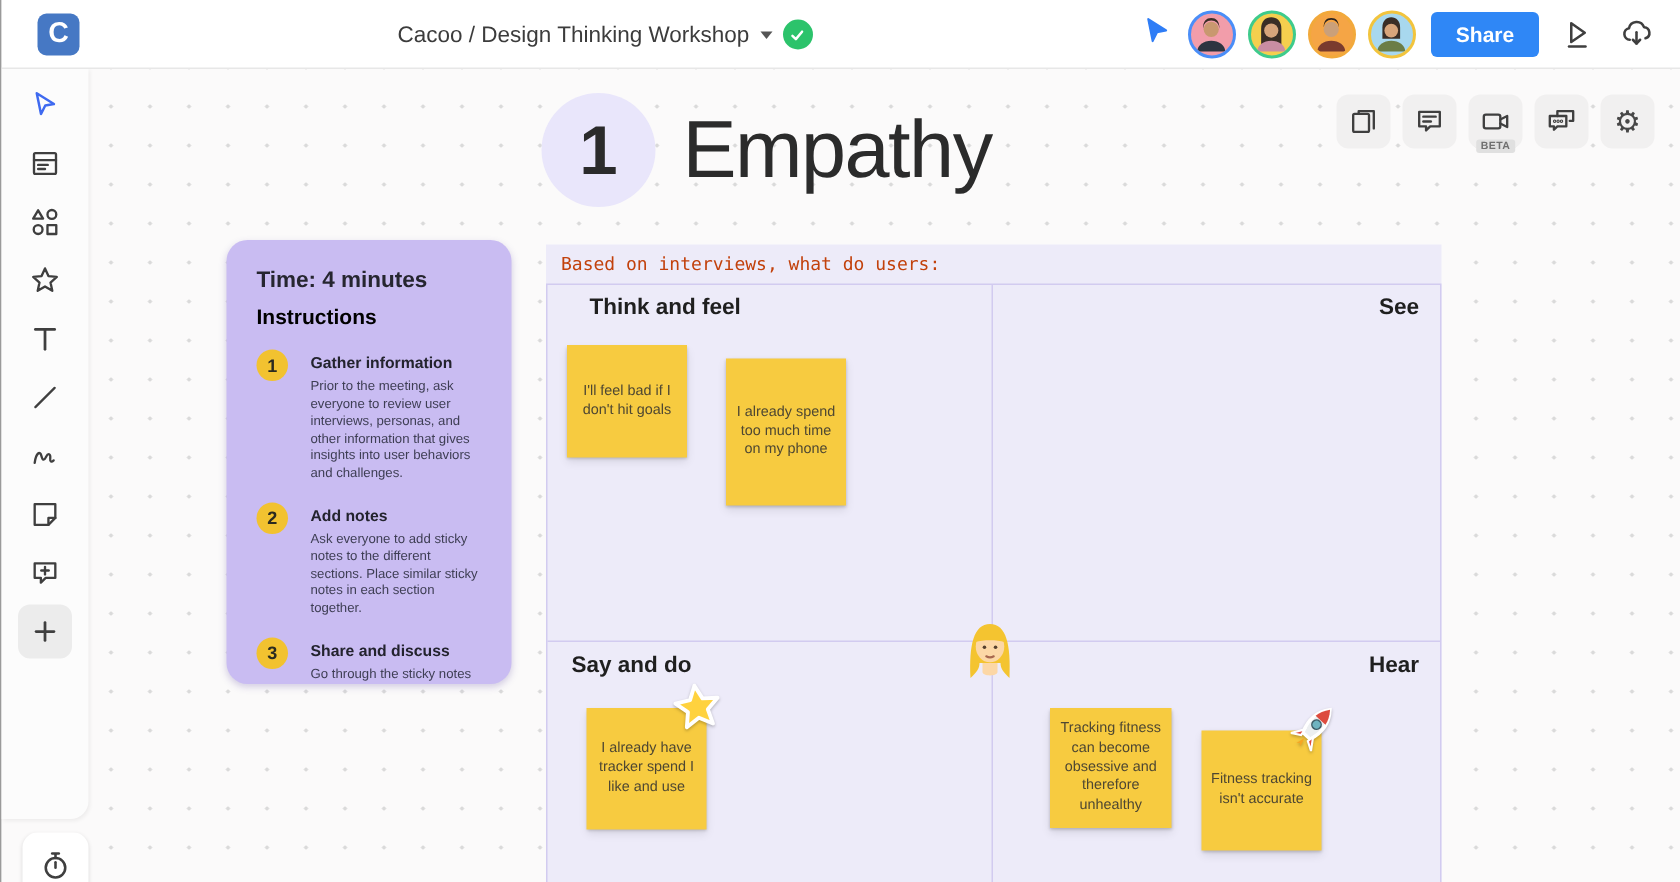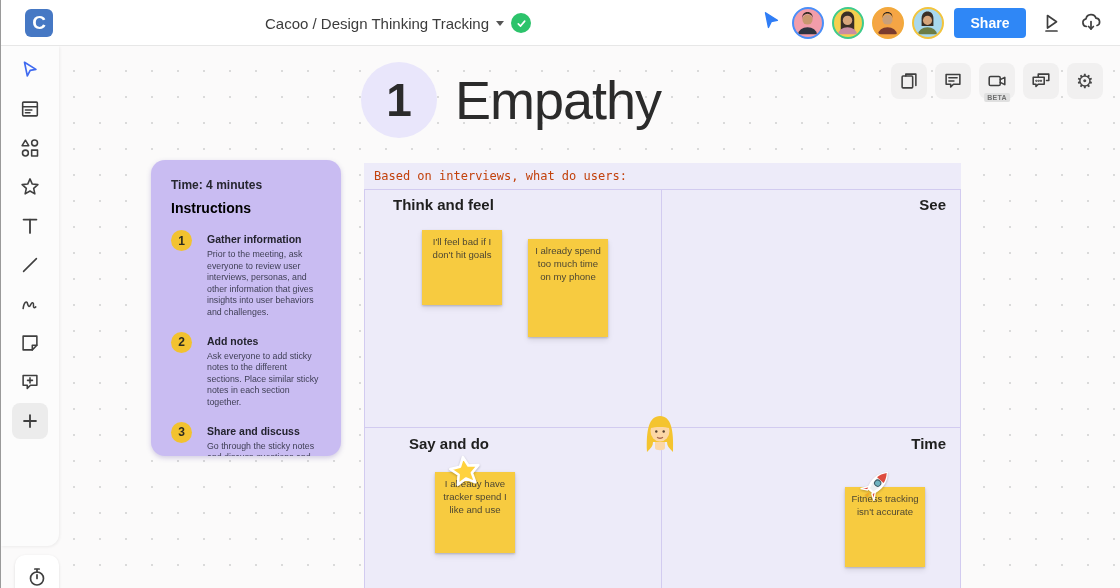--- a/index.html
+++ b/index.html
@@ -39,56 +39,56 @@
   .page-title { font-size:54px; font-weight:400; color:#2b2b2b; letter-spacing:-1px; }
 
   
   .canvas-actions { position:absolute; right:18px; top:17px; display:flex; gap:8px; z-index:5; }
   .cbtn { position:relative; width:36px; height:36px; background:#f1f0f0; border:none; border-radius:8px; display:flex; align-items:center; justify-content:center; cursor:pointer; }
   .beta { position:absolute; bottom:-3px; left:50%; transform:translateX(-50%); background:#e0e0e0; color:#6f6f6f; font-size:7px; font-weight:bold; padding:1px 3px; border-radius:2px; letter-spacing:.3px; }
   .gear-glyph { font-family:"DejaVu Sans", sans-serif; font-size:20px; color:#474747; line-height:1; }
 
   
   .instructions { position:absolute; left:150px; top:114px; width:190px; height:296px; background:#C9BCF2; border-radius:14px; padding:18px 20px; box-shadow:0 2px 5px rgba(90,70,160,.25); z-index:5; overflow:hidden; }
-  .inst-time { font-size:12px; font-weight:bold; color:#262630; }
+  .inst-time { font-size:15px; font-weight:bold; color:#262630; }
   .inst-title { font-size:14px; font-weight:800; color:#000000; margin:8px 0 14px; }
   .step { display:grid; grid-template-columns:26px 1fr; column-gap:10px; margin-bottom:13px; }
   .step-num { width:21px; height:21px; border-radius:50%; background:#F2C230; display:flex; align-items:center; justify-content:center; font-size:12px; font-weight:800; color:#2b2b20; }
   .step-title { font-size:10.5px; font-weight:bold; color:#23232e; padding-top:3px; }
   .step-body { font-size:8.8px; line-height:1.32; color:#3e3e54; margin-top:4px; }
 
   
   .map { position:absolute; left:363px; top:117px; width:597px; height:425px; background:#EDEBF9; z-index:2; }
   .map-prompt { position:absolute; left:10px; top:6px; font-family:"DejaVu Sans Mono", monospace; font-size:12px; color:#c2410c; }
   .map-grid { position:absolute; left:0; top:26px; right:0; bottom:-2px; border:1px solid #d2cbf0; }
   .vline { position:absolute; left:296px; top:0; bottom:0; width:1px; background:#d2cbf0; }
   .hline { position:absolute; top:237px; left:0; right:0; height:1px; background:#d2cbf0; }
   .q-label { position:absolute; font-size:15px; font-weight:800; color:#1f1f1f; }
   .q-tl { left:28px; top:6px; }
   .q-tr { right:14px; top:6px; }
-  .q-bl { left:16px; top:245px;margin-left:28px; }
+  .q-bl { left:16px; top:245px; }
   .q-br { right:14px; top:245px; }
 
   
-  .sticky { position:absolute; width:80px; background:#F7CB40; box-shadow:0 1px 2px rgba(0,0,0,.2), 0 3px 6px rgba(0,0,0,.1); display:flex; align-items:flex-start; justify-content:center; text-align:center; padding:6px; font-size:9.6px; line-height:1.35; color:#4e4732; z-index:6; cursor:pointer;margin-left:44px; }
+  .sticky { position:absolute; width:80px; background:#F7CB40; box-shadow:0 1px 2px rgba(0,0,0,.2), 0 3px 6px rgba(0,0,0,.1); display:flex; align-items:center; justify-content:center; text-align:center; padding:6px; font-size:9.6px; line-height:1.35; color:#4e4732; z-index:6; cursor:pointer; }
   .sticker { position:absolute; z-index:7; filter:drop-shadow(0 1px 1px rgba(0,0,0,.25)); cursor:pointer; }
   .center-emoji { position:absolute; left:640px; top:366px; z-index:6; cursor:pointer; }
 </style>
 </head>
 <body>
 
 <div class="app">
 
   <header class="topbar">
     <div class="logo">
         <span>C</span>
       </div>
 
     <div class="title-group">
-      <span class="doc-title">Cacoo / Design Thinking Tracking</span>
+      <span class="doc-title">Cacoo / Design Thinking Workshop</span>
       <span class="caret"></span>
       <span class="saved-badge">
         <svg width="11" height="11" viewBox="0 0 12 12">
             <polyline points="2.5,6.4 5,8.8 9.5,3.4" fill="none" stroke="#fff" stroke-width="1.8" stroke-linecap="round" stroke-linejoin="round"></polyline>
           </svg>
       </span>
     </div>
 
     <div class="right-group">
       <span>
@@ -286,21 +286,21 @@
     </div>
 
     <div class="map">
       <div class="map-prompt">Based on interviews, what do users:</div>
       <div class="map-grid">
         <div class="vline"></div>
         <div class="hline"></div>
         <div class="q-label q-tl">Think and feel</div>
         <div class="q-label q-tr">See</div>
         <div class="q-label q-bl">Say and do</div>
-        <div class="q-label q-br">Time</div>
+        <div class="q-label q-br">Hear</div>
       </div>
     </div>
 
     <span class="center-emoji">
       <svg width="38" height="44" viewBox="0 0 38 44">
           <path d="M6 40 C5 18 8 4 19 4 C30 4 33 18 32 40 C28 36 26 34 26 30 L12 30 C12 34 10 36 6 40 Z" fill="#f4c430"></path>
           <ellipse cx="19" cy="19" rx="9.5" ry="10.5" fill="#fcd7a6"></ellipse>
           <path d="M9.5 16 C10 9 13 6.5 19 6.5 C25 6.5 28 9 28.5 16 C24 14.5 14 14.5 9.5 16 Z" fill="#f4c430"></path>
           <circle cx="15.3" cy="19.5" r="1.2" fill="#55402e"></circle>
           <circle cx="22.7" cy="19.5" r="1.2" fill="#55402e"></circle>
@@ -310,20 +310,23 @@
     </span>
 
     <div class="sticky" style="left:377px; top:184px; height:75px;">
       <span>I'll feel bad if I don't hit goals</span>
     </div>
     <div class="sticky" style="left:483px; top:193px; height:98px;">
       <span>I already spend too much time on my phone</span>
     </div>
     <div class="sticky" style="left:390px; top:426px; height:81px;">
       <span>I already have tracker spend I like and use</span>
+    </div>
+    <div class="sticky" style="left:699px; top:426px; width:81px; height:80px;">
+      <span>Tracking fitness can become obsessive and therefore unhealthy</span>
     </div>
     <div class="sticky" style="left:800px; top:441px; height:80px;">
       <span>Fitness tracking isn't accurate</span>
     </div>
 
     <span class="sticker" style="left:444px; top:406px;">
       <svg width="40" height="40" viewBox="0 0 40 40">
           <path transform="rotate(-8 20 20)" d="M20 5l4.2 9.1 10 1-7.5 6.7 2.1 9.9L20 26.6l-8.8 5.1 2.1-9.9-7.5-6.7 10-1z" fill="#ffd23e" stroke="#ffffff" stroke-width="2.6" stroke-linejoin="round"></path>
         </svg>
     </span>

